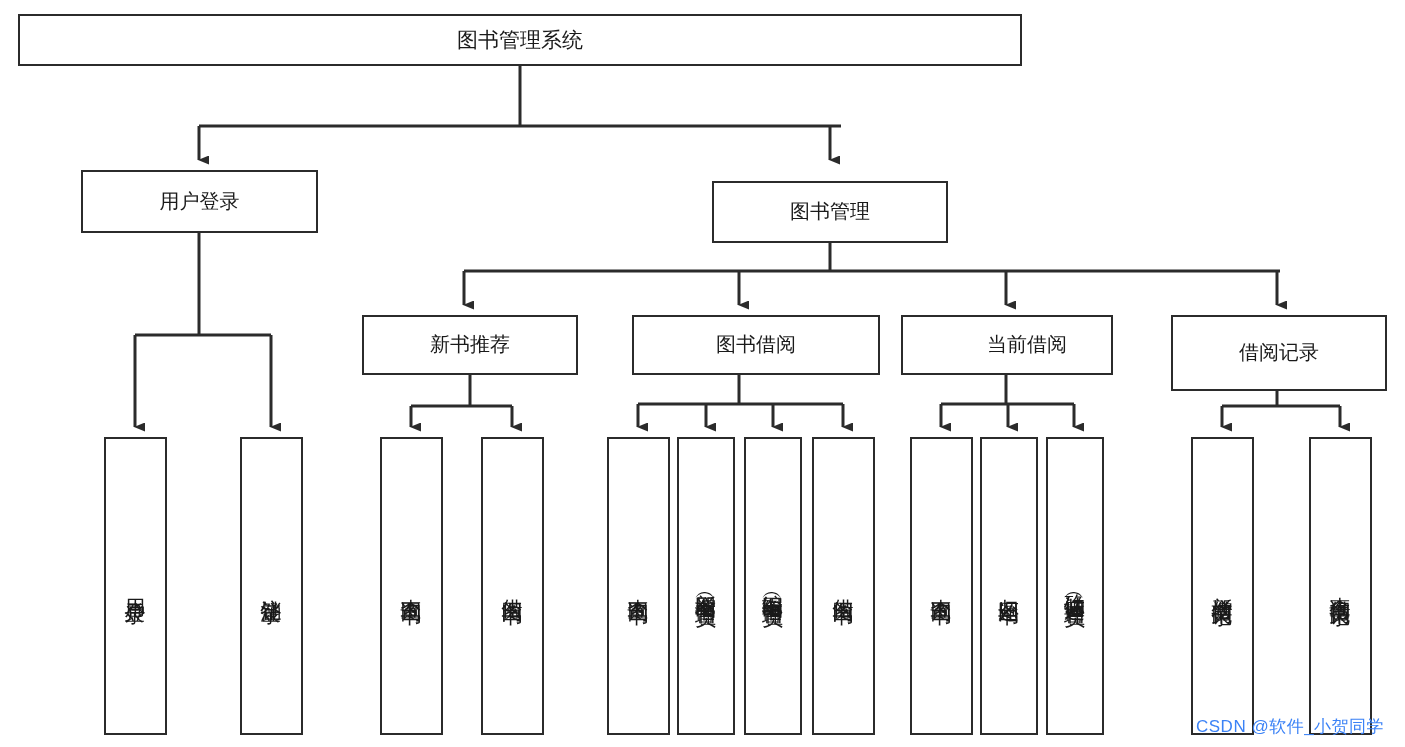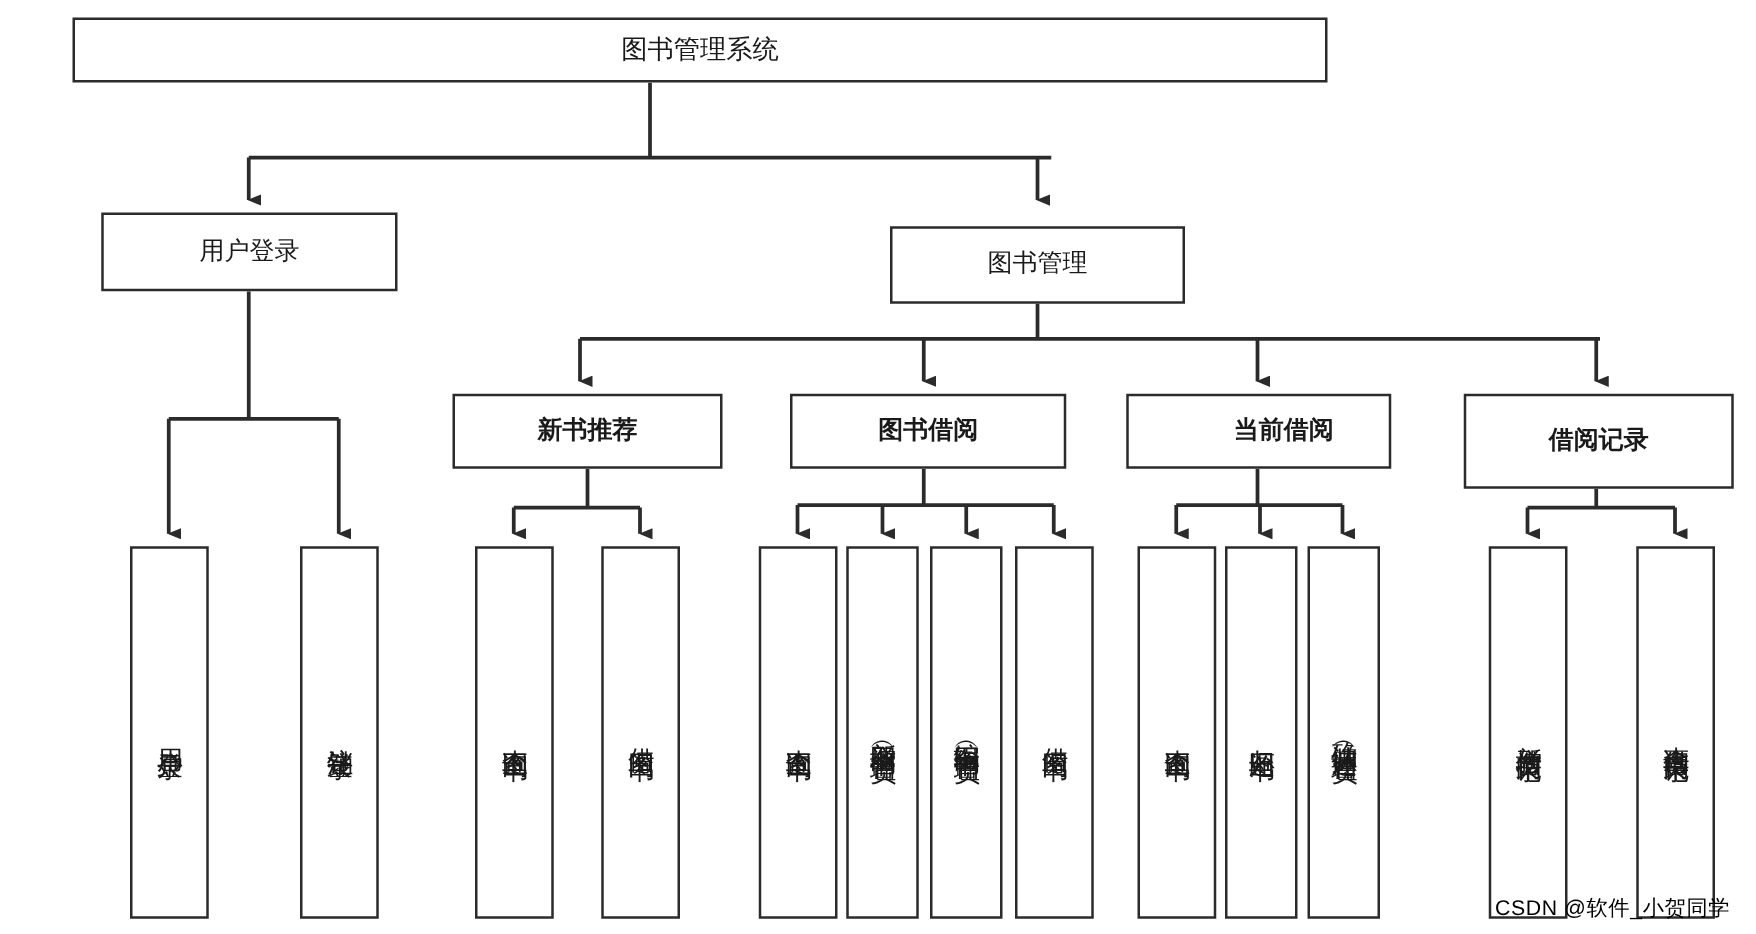--- a/index.html
+++ b/index.html
@@ -36,38 +36,38 @@
     justify-content: center;
     color: #1a1a1a;
   }
   .node .label {
     display: block;
     text-align: center;
     line-height: 1.18;
   }
   .node-root .label { font-size: 21px; }
   .node-l2 .label  { font-size: 20px; }
-  .node-l3 .label  { font-size: 20px; font-weight: bold; }
+  .node-l3 .label  { font-size: 20px; }
   .node-leaf {
     align-items: center;
     justify-content: center;
     padding: 4px 0;
   }
   .node-leaf .label {
     writing-mode: vertical-rl;
     text-orientation: upright;
     font-size: 21px;
     letter-spacing: 2px;
     line-height: 1.0;
     white-space: nowrap;
   }
   .watermark {
     position: absolute;
     font-size: 17px;
-    color: #000000;
+    color: #3b82f6;
     white-space: nowrap;
     letter-spacing: 0.5px;
     pointer-events: none;
   }
 </style>
 </head>
 <body>
 
 <div id="diagram-root">
 
@@ -114,35 +114,35 @@
       <path d="M1008,404 L1008,427" marker-end="url(#arrowhead)"></path>
       <path d="M1074,404 L1074,427" marker-end="url(#arrowhead)"></path>
 
       <path d="M1277,375 L1277,406"></path>
       <path d="M1222,406 L1340,406"></path>
       <path d="M1222,406 L1222,427" marker-end="url(#arrowhead)"></path>
       <path d="M1340,406 L1340,427" marker-end="url(#arrowhead)"></path>
     </g>
   </svg>
 
-  <div class="node node-root" style="left:18px; top:14px; width:1004px; height:52px;margin-left:40px;">
+  <div class="node node-root" style="left:18px; top:14px; width:1004px; height:52px;">
     <span class="label">图书管理系统</span>
   </div>
 
   <div class="node node-l2" style="left:81px; top:170px; width:237px; height:63px;">
     <span class="label">用户登录</span>
   </div>
   <div class="node node-l2" style="left:712px; top:181px; width:236px; height:62px;">
     <span class="label">图书管理</span>
   </div>
 
   <div class="node node-l3" style="left:362px; top:315px; width:216px; height:60px;">
     <span class="label">新书推荐</span>
   </div>
-  <div class="node node-l3" style="left:632px; top:315px; width:221px; height:60px;">
+  <div class="node node-l3" style="left:632px; top:315px; width:248px; height:60px;">
     <span class="label">图书借阅</span>
   </div>
   <div class="node node-l3" style="left:901px; top:315px; width:212px; height:60px;padding-left:40px;">
     <span class="label">当前借阅</span>
   </div>
   <div class="node node-l3" style="left:1171px; top:315px; width:216px; height:76px;">
     <span class="label">借阅记录</span>
   </div>
 
   <div class="node node-leaf" style="left:104px; top:437px; width:63px; height:298px;">

